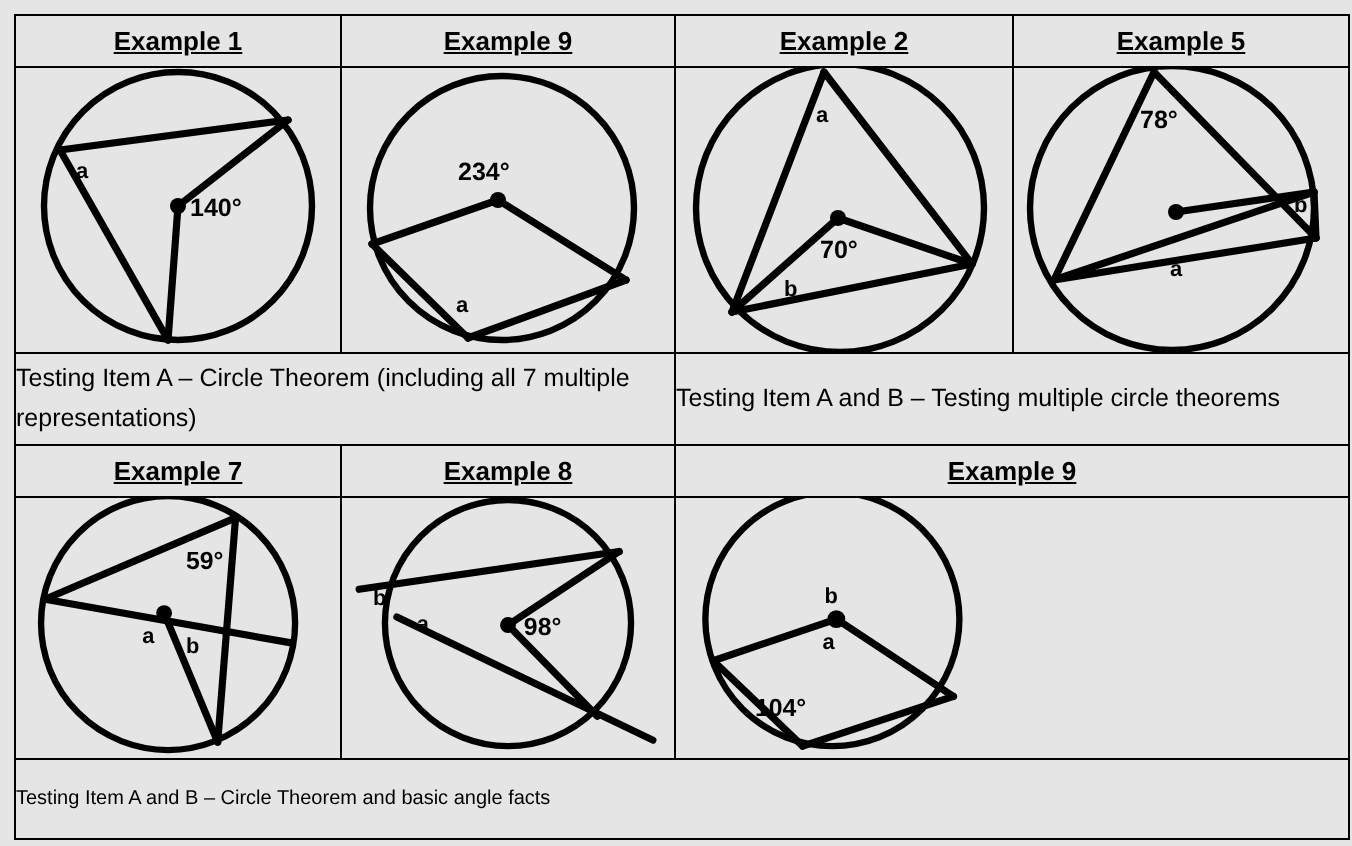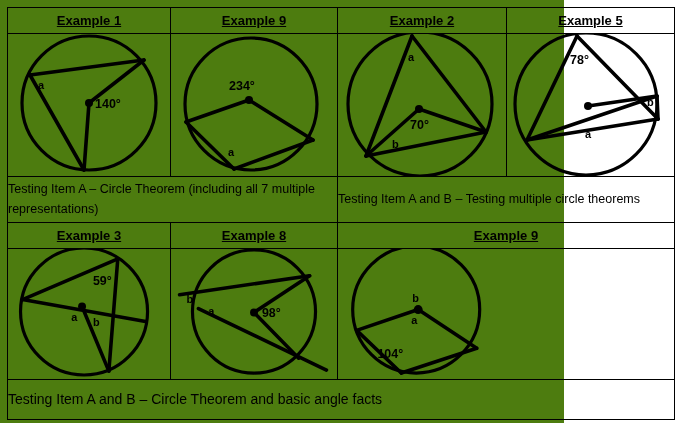--- a/index.html
+++ b/index.html
@@ -9,23 +9,23 @@
   }
   body {
     width: 676px;
     height: 423px;
     font-family: "Liberation Sans", sans-serif;
     color: #000000;
     overflow: hidden;
   }
   #sheet {
     position: relative;
-    width: 564px;
+    width: 676px;
     height: 423px;
-    background: #4d7c0f;
+    background: #e5e5e5;
   }
   table.grid {
     position: absolute;
     left: 7px;
     top: 7px;
     width: 663px;
     border-collapse: collapse;
     table-layout: fixed;
   }
   table.grid td {
@@ -52,21 +52,21 @@
   }
   .desc {
     height: 45px;
     font-size: 12.5px;
     line-height: 1.55;
     padding: 3px 6px 3px 7px;
     vertical-align: top;
   }
   .desc-one {
     height: 39px;
-    font-size: 14px;
+    font-size: 10px;
     line-height: 1.5;
     padding: 5px 6px 5px 7px;
     vertical-align: top;
   }
   .fig {
     position: absolute;
     left: 0;
     top: 0;
     width: 100%;
     height: 100%;
@@ -186,21 +186,21 @@
         <td class="desc" colspan="2">
           <span>Testing Item A – Circle Theorem (including all 7 multiple representations)</span>
         </td>
         <td class="desc" colspan="2">
           <span>Testing Item A and B – Testing multiple circle theorems</span>
         </td>
       </tr>
 
       <tr>
         <td class="hdr">
-          <span class="u">Example 3</span>
+          <span class="u">Example 7</span>
         </td>
         <td class="hdr">
           <span class="u">Example 8</span>
         </td>
         <td class="hdr" colspan="2">
           <span class="u">Example 9</span>
         </td>
       </tr>
 
       <tr>

